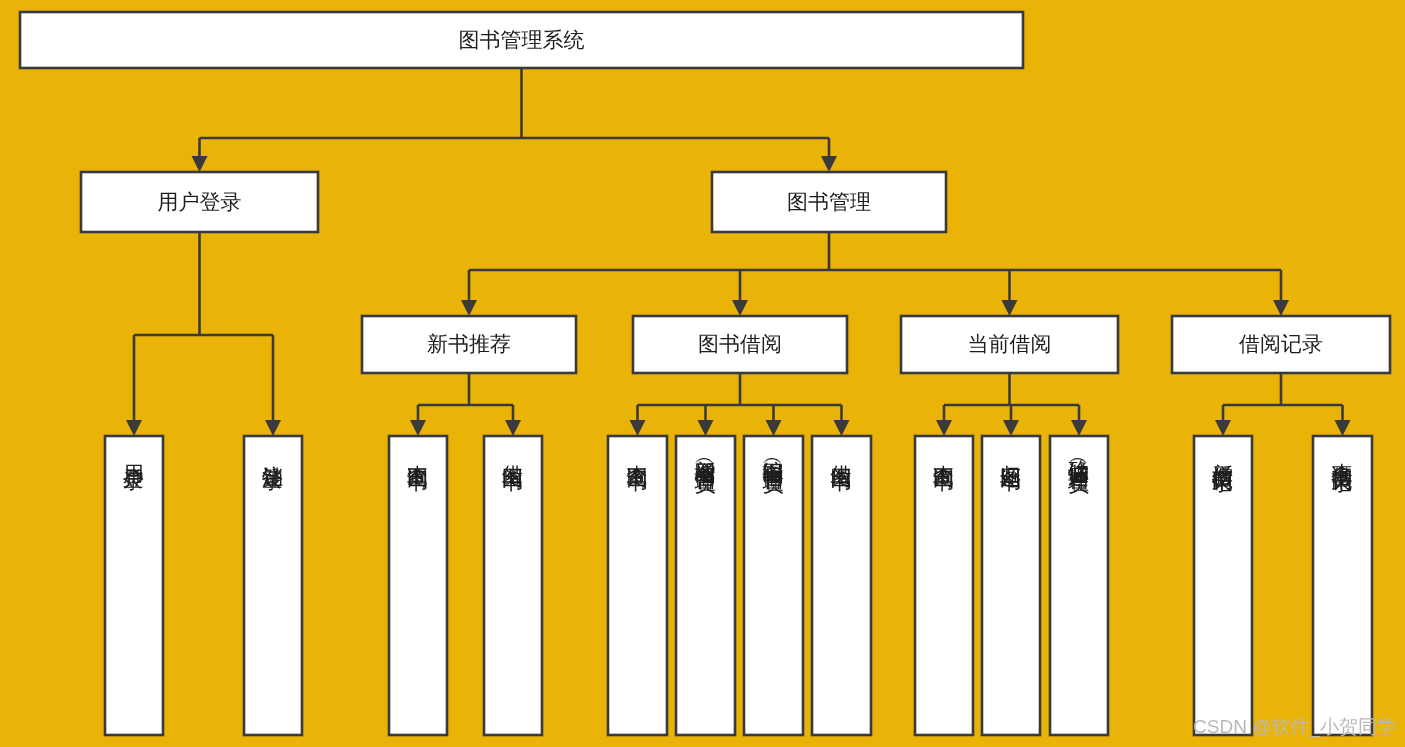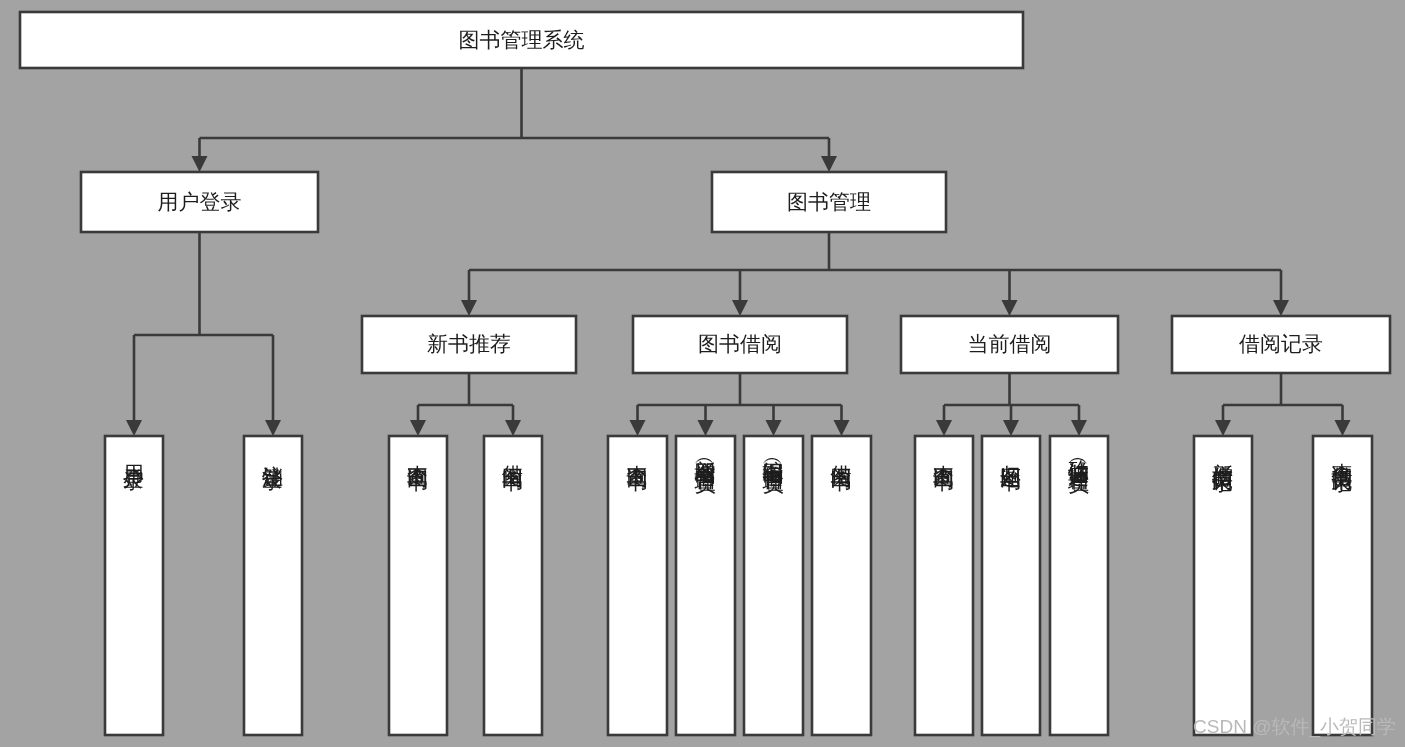--- a/index.html
+++ b/index.html
@@ -8,21 +8,21 @@
     padding: 0;
     background: #ffffff;
   }
   body {
     font-family: "Liberation Sans", "DejaVu Sans", sans-serif;
   }
   #diagram-root {
     position: relative;
     width: 1405px;
     height: 747px;
-    background: #a3a3a3;
+    background: #eab308;
     overflow: hidden;
   }
   svg.diagram-canvas {
     position: absolute;
     left: 0;
     top: 0;
     width: 1405px;
     height: 747px;
     display: block;
   }

